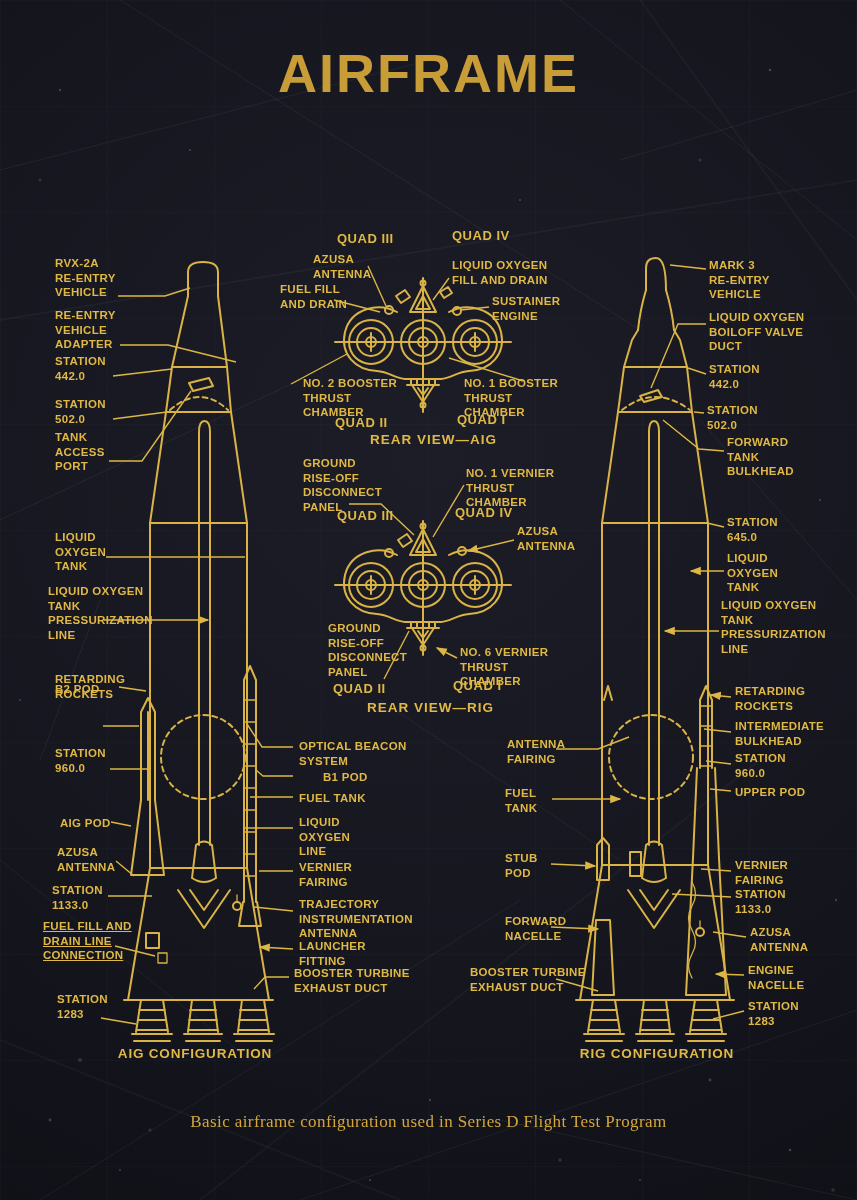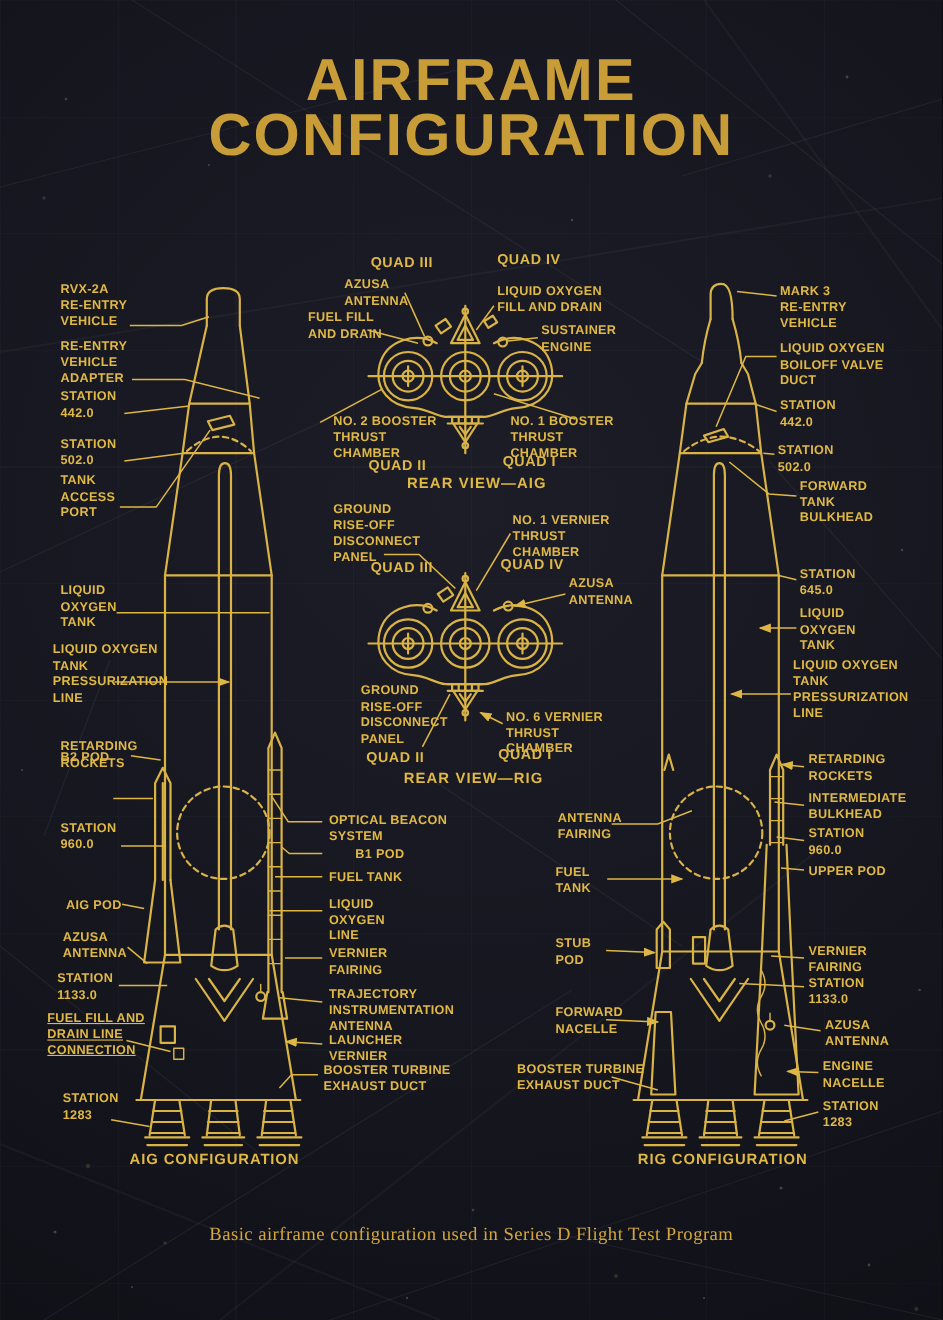--- a/index.html
+++ b/index.html
@@ -229,21 +229,20 @@
       <path class="ld" d="M731,791 L710,789"></path>
       <path class="ld" d="M731,871 L701,869"></path>
       <path class="ld" d="M731,897 L672,894"></path>
       <path class="ld" d="M746,937 L713,932"></path>
       <path class="ld" marker-end="url(#arw)" d="M744,975 L716,974"></path>
       <path class="ld" d="M744,1011 L713,1019"></path>
     </g>
   </svg>
 
   <div class="title" style="top:50px;">AIRFRAME</div>
-  <div class="title" style="top:100px;">CONFIGURATION</div>
 
   <div class="lbl" style="left:55px;top:256px;">RVX-2A
 RE-ENTRY
 VEHICLE</div>
   <div class="lbl" style="left:55px;top:308px;">RE-ENTRY
 VEHICLE
 ADAPTER</div>
   <div class="lbl" style="left:55px;top:354px;">STATION
 442.0</div>
   <div class="lbl" style="left:55px;top:397px;">STATION
@@ -280,21 +279,21 @@
   <div class="lbl" style="left:299px;top:791px;">FUEL TANK</div>
   <div class="lbl" style="left:299px;top:815px;">LIQUID
 OXYGEN
 LINE</div>
   <div class="lbl" style="left:299px;top:860px;">VERNIER
 FAIRING</div>
   <div class="lbl" style="left:299px;top:897px;">TRAJECTORY
 INSTRUMENTATION
 ANTENNA</div>
   <div class="lbl" style="left:299px;top:939px;">LAUNCHER
-VERNIER</div>
+FITTING</div>
   <div class="lbl" style="left:294px;top:966px;">BOOSTER TURBINE
 EXHAUST DUCT</div>
 
   <div class="quad" style="left:337px;top:231px;">QUAD III</div>
   <div class="quad" style="left:452px;top:228px;">QUAD IV</div>
   <div class="lbl" style="left:313px;top:252px;">AZUSA
 ANTENNA</div>
   <div class="lbl" style="left:452px;top:258px;">LIQUID OXYGEN
 FILL AND DRAIN</div>
   <div class="lbl" style="left:280px;top:282px;">FUEL FILL

